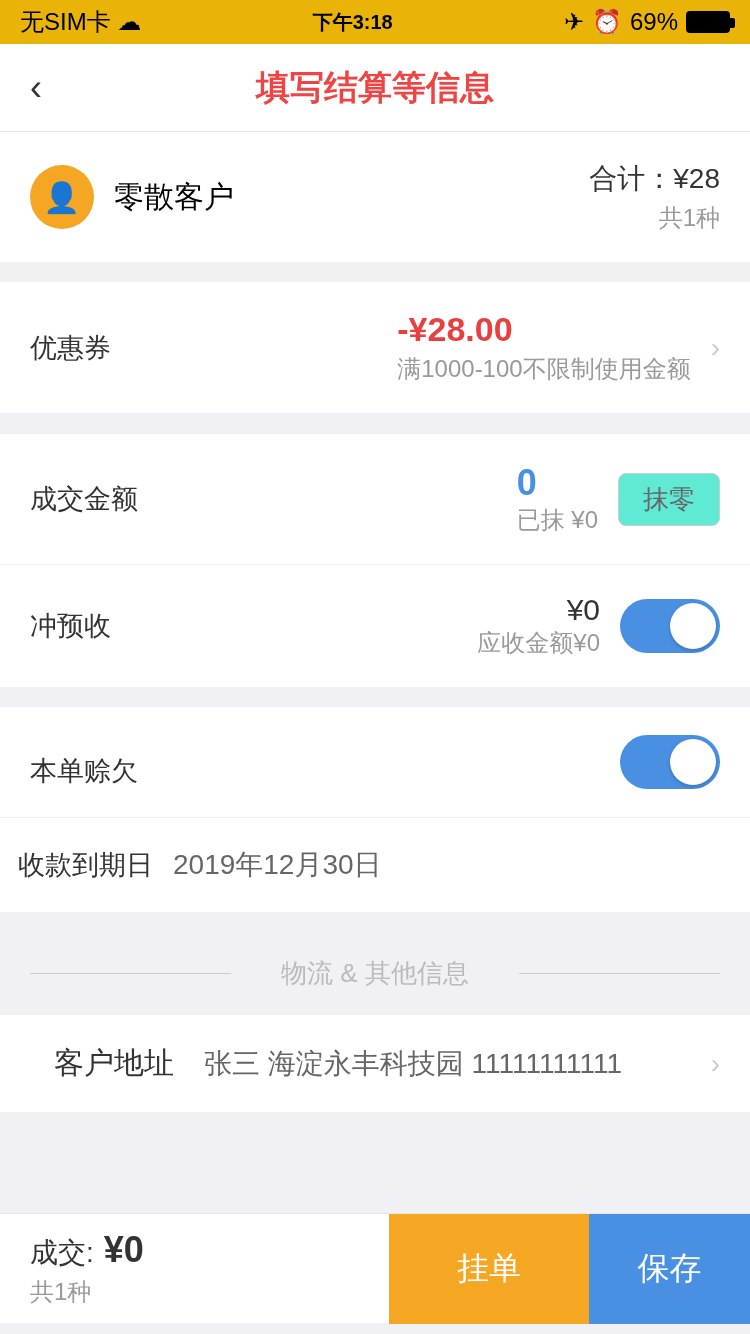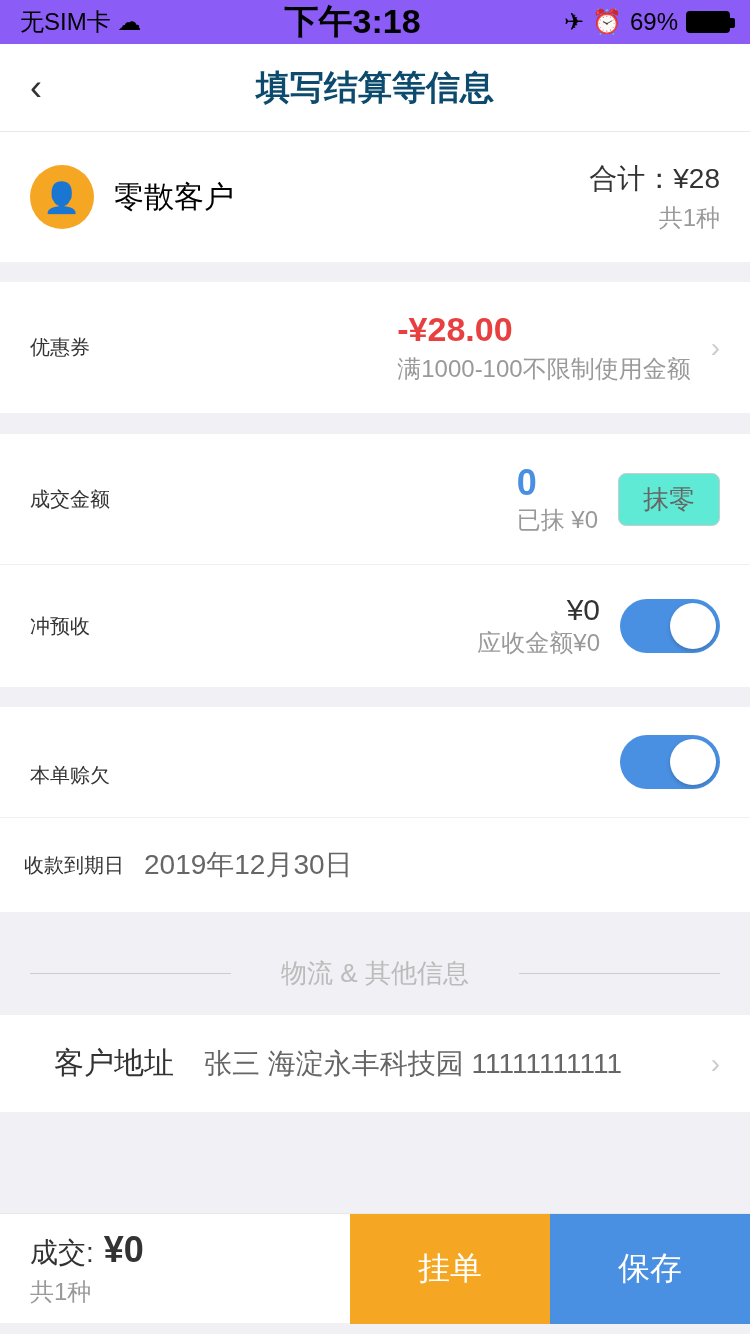--- a/index.html
+++ b/index.html
@@ -10,30 +10,30 @@
       font-family: -apple-system, "PingFang SC", "Helvetica Neue", Arial, sans-serif;
       background: #f0f0f5;
       font-size: 28px;
       color: #333;
     }
 
     
     .status-bar {
       width: 100%;
       height: 44px;
-      background: #8b5cf6;
+      background: #eab308;
       display: flex;
       align-items: center;
       justify-content: space-between;
       padding: 0 20px;
       font-size: 24px;
       color: #000;
     }
     .status-left { display: flex; align-items: center; gap: 10px; }
-    .status-center { font-size: 34px; font-weight: 600; }
+    .status-center { font-size: 20px; font-weight: 600; }
     .status-right { display: flex; align-items: center; gap: 8px; font-size: 24px; }
     .battery-icon {
       display: inline-block;
       width: 44px; height: 22px;
       border: 2px solid #000;
       border-radius: 4px;
       position: relative;
       background: #000;
     }
     .battery-icon::after {
@@ -59,21 +59,21 @@
     .nav-back {
       position: absolute;
       left: 30px;
       font-size: 36px;
       color: #333;
       cursor: pointer;
     }
     .nav-title {
       font-size: 34px;
       font-weight: 600;
-      color: #0c4a6e;
+      color: #ef4444;
     }
 
     
     .content {
       flex: 1;
       background: #f0f0f5;
       padding-bottom: 120px;
     }
 
     
@@ -129,21 +129,21 @@
     .row-item {
       background: #fff;
       padding: 28px 30px;
       display: flex;
       align-items: center;
       justify-content: space-between;
       border-top: 1px solid #f0f0f0;
     }
     .row-item:first-child { border-top: none; }
     .row-label {
-      font-size: 20px;
+      font-size: 27px;
       color: #333;
     }
     .row-right {
       display: flex;
       align-items: center;
       gap: 20px;
     }
     .row-value-red {
       font-size: 34px;
       font-weight: 600;
@@ -233,21 +233,21 @@
       background: #fff;
       padding: 28px 30px;
       display: flex;
       align-items: flex-end;
       justify-content: space-between;
     }
 
     
     .due-row {
       background: #fff;
-      padding: 28px 24px;
+      padding: 28px 18px;
       display: flex;
       align-items: center;
       gap: 20px;
       border-top: 1px solid #f0f0f0;
     }
 
     
     .logistics-divider {
       background: #f0f0f5;
       padding: 24px 0;
@@ -328,21 +328,21 @@
       height: 110px;
       background: #f5a623;
       display: flex;
       align-items: center;
       justify-content: center;
       font-size: 32px;
       color: #fff;
       cursor: pointer;
     }
     .btn-save {
-      width: 200px;
+      width: 161px;
       height: 110px;
       background: #4a90e2;
       display: flex;
       align-items: center;
       justify-content: center;
       font-size: 32px;
       color: #fff;
       cursor: pointer;
     }
   </style>

